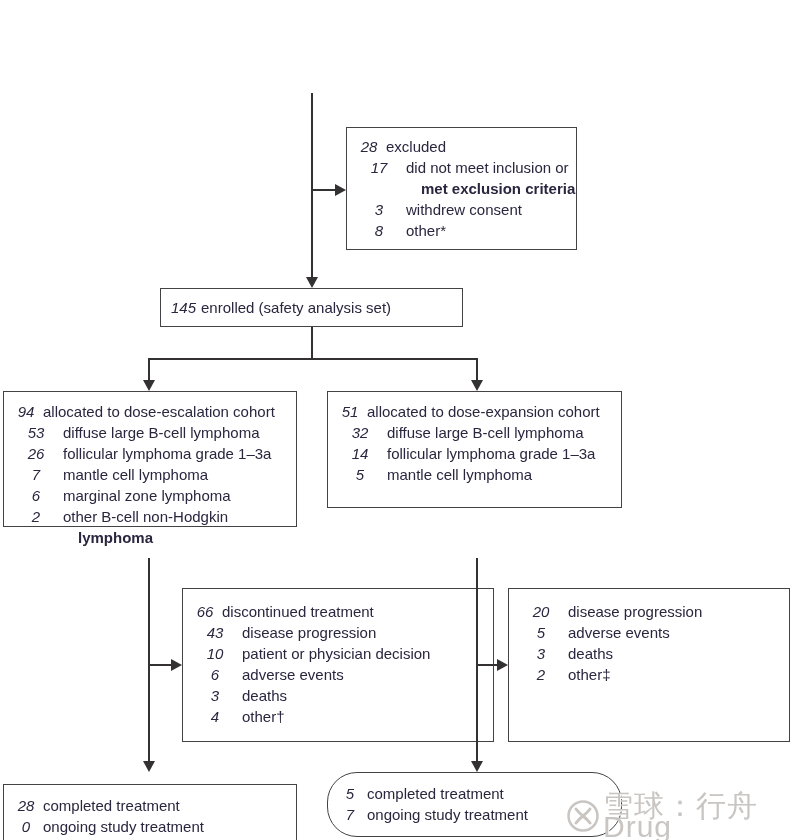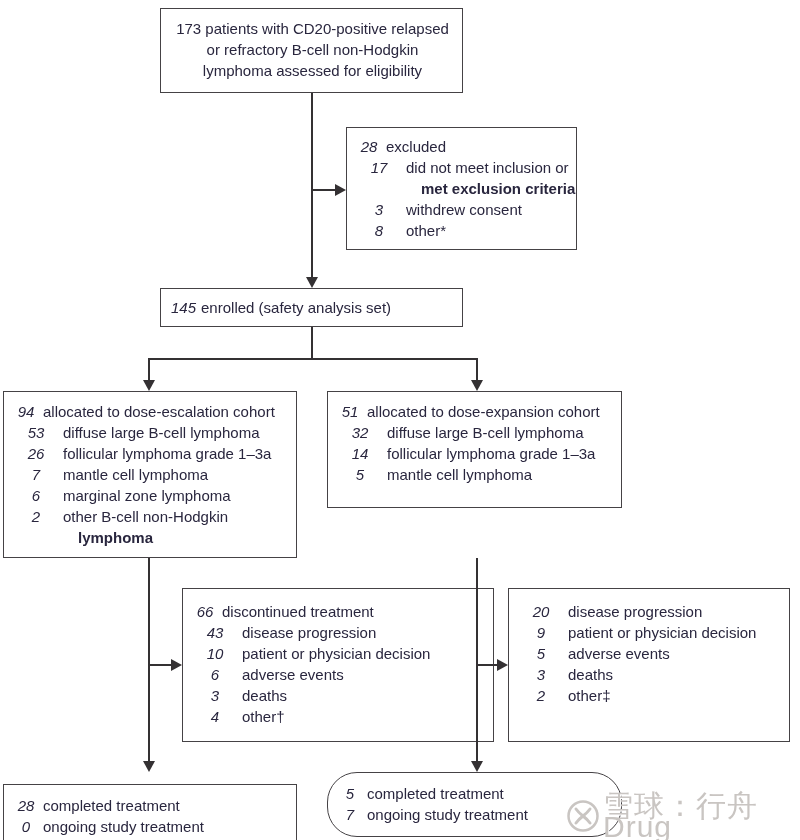--- a/index.html
+++ b/index.html
@@ -51,39 +51,34 @@
     text-shadow:1px 1px 0 #ffffff;
     pointer-events:none;
   }
   #watermark svg{display:block;}
 </style>
 </head>
 <body>
 
 <div id="canvas">
 
-  <div class="box" style="left:160px;top:8px;width:303px;height:85px;padding-top:9px;">
-    <div class="line center"><span>173 patients with CD20-positive relapsed</span></div>
-    <div class="line center"><span>or refractory B-cell non-Hodgkin</span></div>
-    <div class="line center"><span>lymphoma assessed for eligibility</span></div>
-  </div>
 
   <div class="box" style="left:346px;top:127px;width:231px;height:123px;">
     <div class="line l0"><span class="num">28</span><span>excluded</span></div>
     <div class="line l1"><span class="num">17</span><span>did not meet inclusion or</span></div>
     <div class="line lc"><span>met exclusion criteria</span></div>
     <div class="line l1"><span class="num">3</span><span>withdrew consent</span></div>
     <div class="line l1"><span class="num">8</span><span>other*</span></div>
   </div>
 
   <div class="box" style="left:160px;top:288px;width:303px;height:39px;">
     <div class="line l0"><span class="num">145</span><span>enrolled (safety analysis set)</span></div>
   </div>
 
-  <div class="box" style="left:3px;top:391px;width:294px;height:167px;padding-top:9px;">
+  <div class="box" style="left:3px;top:391px;width:294px;height:136px;padding-top:9px;">
     <div class="line l0"><span class="num">94</span><span>allocated to dose-escalation cohort</span></div>
     <div class="line l1"><span class="num">53</span><span>diffuse large B-cell lymphoma</span></div>
     <div class="line l1"><span class="num">26</span><span>follicular lymphoma grade 1–3a</span></div>
     <div class="line l1"><span class="num">7</span><span>mantle cell lymphoma</span></div>
     <div class="line l1"><span class="num">6</span><span>marginal zone lymphoma</span></div>
     <div class="line l1"><span class="num">2</span><span>other B-cell non-Hodgkin</span></div>
     <div class="line lc"><span>lymphoma</span></div>
   </div>
 
   <div class="box" style="left:327px;top:391px;width:295px;height:117px;padding-top:9px;">
@@ -97,21 +92,20 @@
     <div class="line l0"><span class="num">66</span><span>discontinued treatment</span></div>
     <div class="line l1"><span class="num">43</span><span>disease progression</span></div>
     <div class="line l1"><span class="num">10</span><span>patient or physician decision</span></div>
     <div class="line l1"><span class="num">6</span><span>adverse events</span></div>
     <div class="line l1"><span class="num">3</span><span>deaths</span></div>
     <div class="line l1"><span class="num">4</span><span>other†</span></div>
   </div>
 
   <div class="box pt12" style="left:508px;top:588px;width:282px;height:154px;">
     <div class="line l1"><span class="num">20</span><span>disease progression</span></div>
-    <div class="line l1"><span class="num">9</span><span>patient or physician decision</span></div>
     <div class="line l1"><span class="num">5</span><span>adverse events</span></div>
     <div class="line l1"><span class="num">3</span><span>deaths</span></div>
     <div class="line l1"><span class="num">2</span><span>other‡</span></div>
   </div>
 
   <div class="box pt10" style="left:3px;top:784px;width:294px;height:65px;">
     <div class="line l0"><span class="num">28</span><span>completed treatment</span></div>
     <div class="line l0"><span class="num">0</span><span>ongoing study treatment</span></div>
   </div>
 

